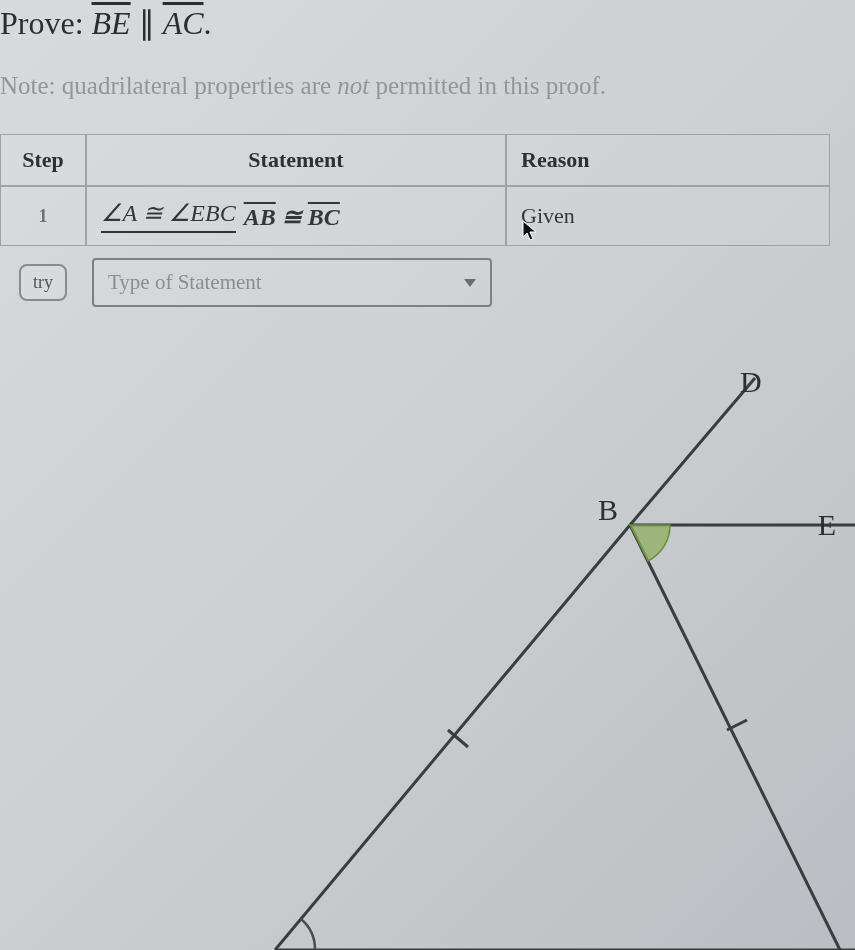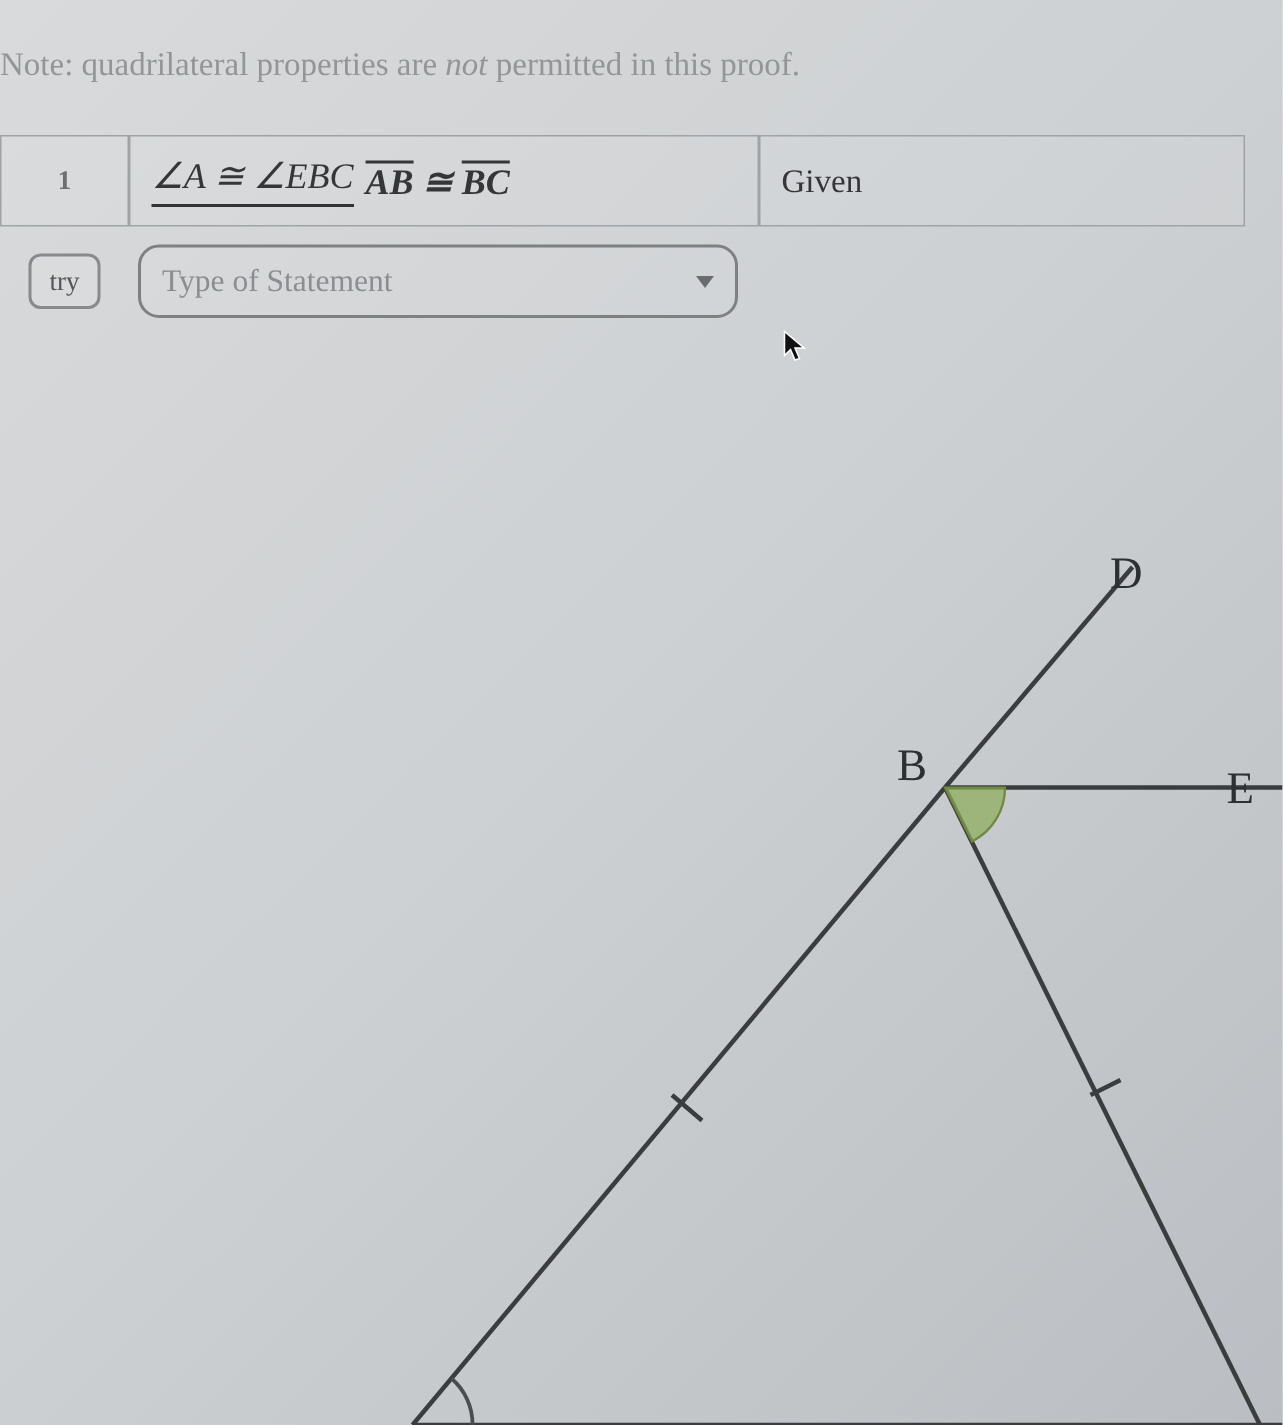--- a/index.html
+++ b/index.html
@@ -20,21 +20,21 @@
     padding: 4px 0 0 0;
     font-weight: 500;
     position: relative;
   }
   .overline {
     text-decoration: overline;
     font-style: italic;
     display: inline-block;
   }
   .note-line {
-    font-size: 22px;
+    font-size: 25px;
     color: #939697;
     padding: 30px 0 0 0;
     font-weight: 500;
   }
   .note-line .not { font-style: italic; }
   .proof-table {
     margin-top: 34px;
     width: 830px;
     border-collapse: separate;
     border-spacing: 0;
@@ -88,21 +88,21 @@
     font-size: 18px;
     color: #555;
     background: rgba(255,255,255,0.1);
     text-align: left;
   }
   .stmt-select {
     display: flex;
     align-items: center;
     justify-content: space-between;
     border: 2px solid #7e8082;
-    border-radius: 14px;
+    border-radius: 4px;
     padding: 10px 14px;
     width: 400px;
     background: rgba(255,255,255,0.06);
   }
   .stmt-select .placeholder {
     font-size: 21px;
     color: #8b8e90;
   }
   .caret-down {
     width: 0; height: 0;
@@ -121,27 +121,35 @@
     position: absolute;
     top: 220px;
     left: 522px;
     width: 16px; height: 22px;
   }
 </style>
 </head>
 <body>
 
 <div class="page">
+  <div class="prove-line">
+    <span>Prove: </span><span class="overline">BE</span><span> ∥ </span><span class="overline">AC</span><span>.</span>
+  </div>
 
   <div class="note-line">
     <span>Note: quadrilateral properties are </span><span class="not">not</span><span> permitted in this proof.</span>
   </div>
 
   <table class="proof-table">
     <tbody>
+        <tr>
+      <th class="step-col">Step</th>
+      <th class="stmt-col" style="text-align:center;">Statement</th>
+      <th class="reason-col">Reason</th>
+    </tr>
     <tr>
       <td class="step-col">
             <div class="step-num">1</div>
           </td>
       <td class="stmt-col">
         <div class="math-stack">
           <div class="frac-line">∠A ≅ ∠EBC</div>
           <div class="below-frac">
             <span class="overline">AB</span><span> ≅ </span><span class="overline">BC</span>
           </div>

